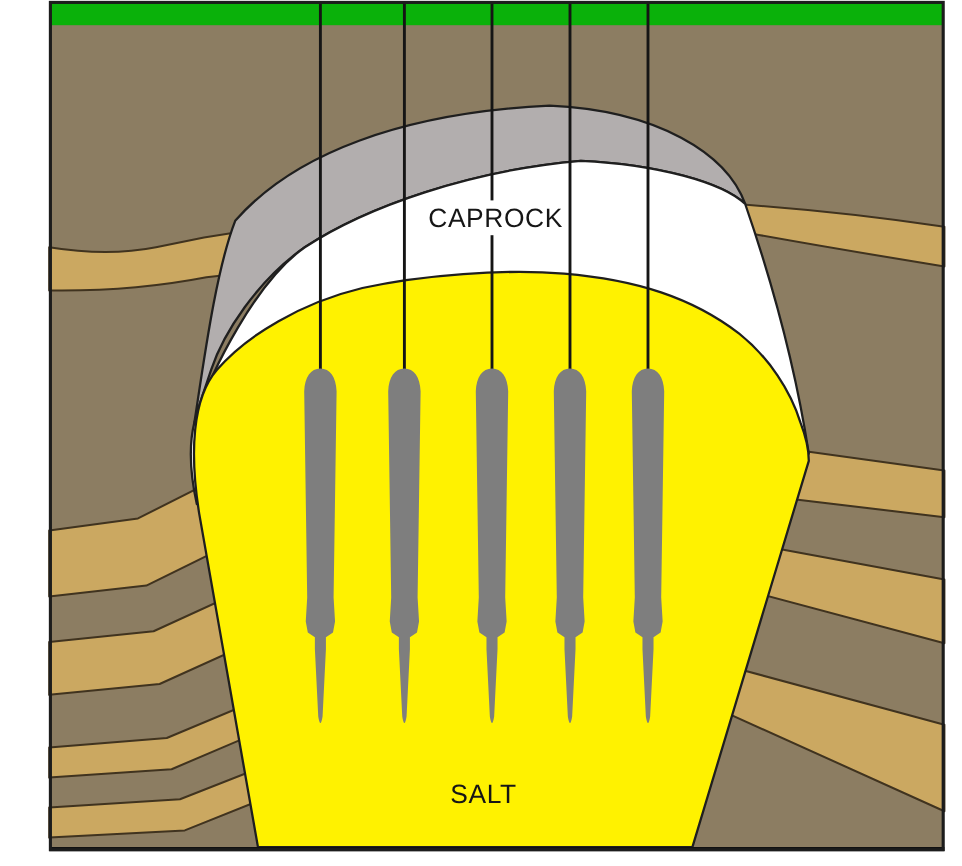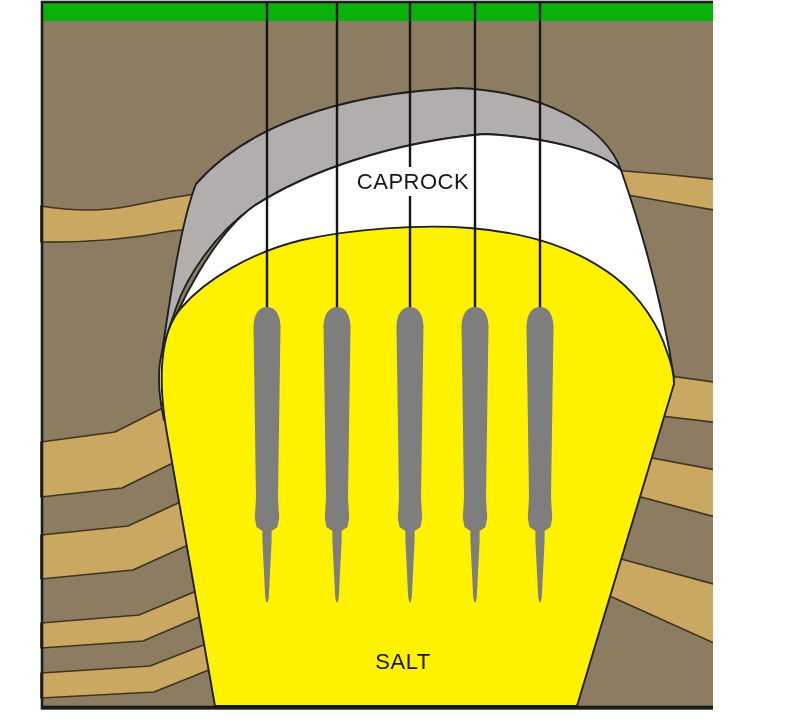--- a/index.html
+++ b/index.html
@@ -1,16 +1,16 @@
 <!DOCTYPE html>
 <html><head>
 <meta charset="utf-8">
 <style>
   html,body{margin:0;padding:0;background:#ffffff;}
-  .stage{position:relative;width:713px;height:722px;background:#ffffff;overflow:hidden;
+  .stage{position:relative;width:802px;height:722px;background:#ffffff;overflow:hidden;
          font-family:"Liberation Sans", sans-serif;}
   svg{position:absolute;left:0;top:0;}
   .band{stroke:#40331f;stroke-width:1.7;stroke-linejoin:round;}
   .dome{stroke:#1f1f1f;stroke-width:1.9;stroke-linejoin:round;}
   .well{stroke:#151515;stroke-width:2.4;}
   .cavern{stroke:none;}
   .diagram-label{font-family:"Liberation Sans", sans-serif;font-size:22px;fill:#161616;
                  letter-spacing:0.5px;text-anchor:middle;}
   .border-rect{fill:none;stroke:#1c1c1c;stroke-width:2.6;}
   .bottom-line{stroke:#111111;stroke-width:3.6;}

